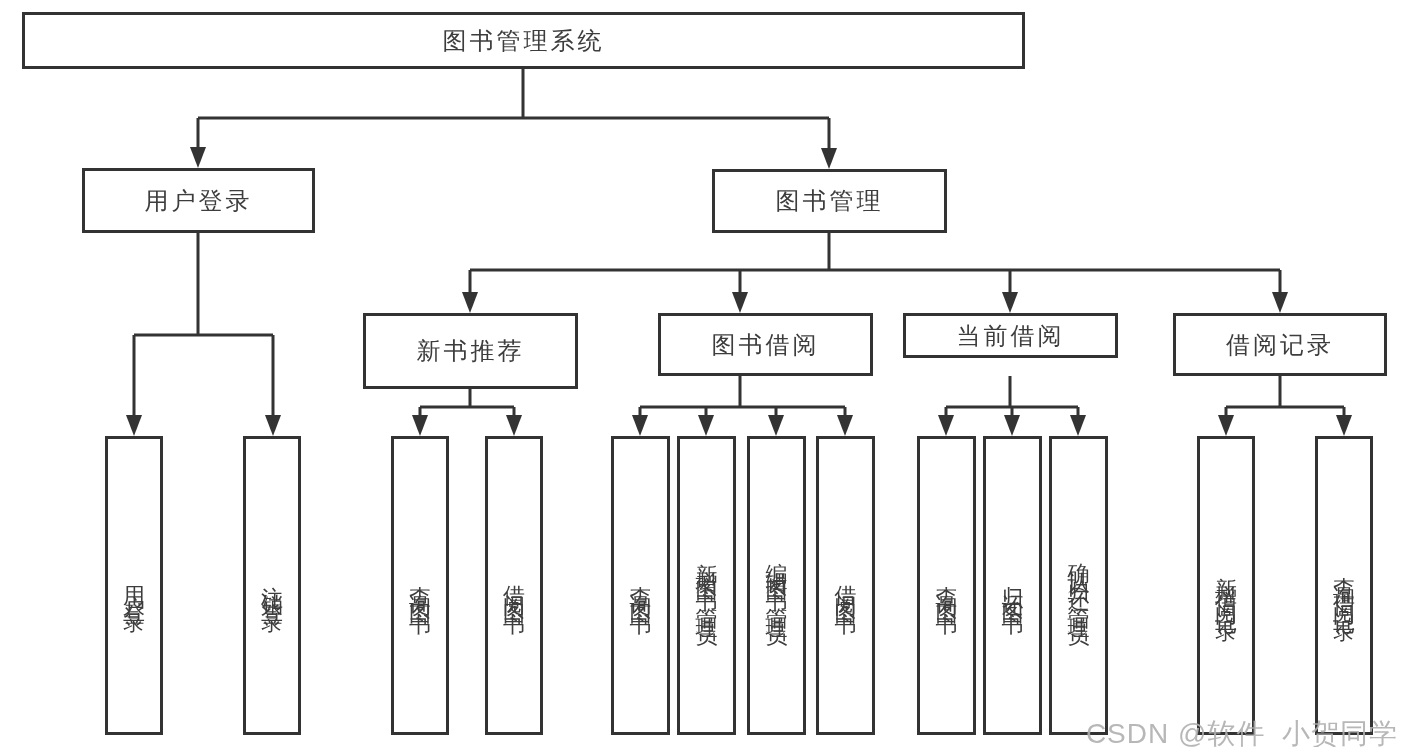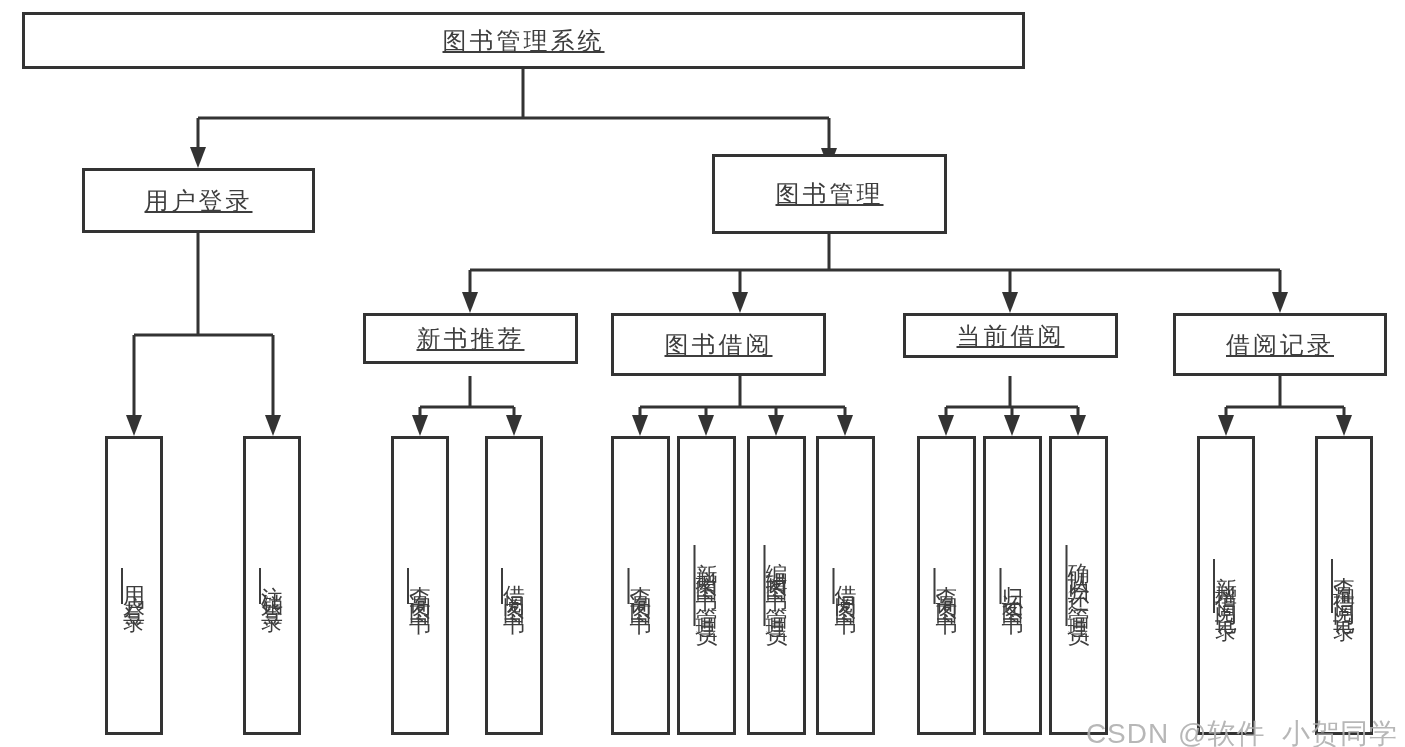--- a/index.html
+++ b/index.html
@@ -27,21 +27,20 @@
   .box {
     position: absolute;
     box-sizing: border-box;
     border: 3px solid var(--line);
     background: #ffffff;
     color: var(--text);
     display: flex;
     align-items: center;
     justify-content: center;
     text-align: center;
-    text-decoration: underline;
   }
   .box.h {
     font-size: 24px;
     letter-spacing: 3px;
     white-space: nowrap;
   }
   .box.v {
     writing-mode: vertical-rl;
     font-size: 22px;
     letter-spacing: 9px;
@@ -96,24 +95,24 @@
     <polygon class="arrowhead" points="1078,436 1070,415 1086,415"></polygon>
 
     <path class="connector-line" d="M1280,376 V407 M1226,407 H1344 M1226,407 V418 M1344,407 V418"></path>
     <polygon class="arrowhead" points="1226,436 1218,415 1234,415"></polygon>
     <polygon class="arrowhead" points="1344,436 1336,415 1352,415"></polygon>
   </svg>
 
   <div class="box h" style="left:22px; top:12px; width:1003px; height:57px;">图书管理系统</div>
 
   <div class="box h" style="left:82px; top:168px; width:233px; height:65px;">用户登录</div>
-  <div class="box h" style="left:712px; top:154px; width:235px; height:80px;">图书管理</div>
+  <div class="box h" style="left:712px; top:169px; width:235px; height:64px;">图书管理</div>
 
-  <div class="box h" style="left:363px; top:313px; width:215px; height:51px;">新书推荐</div>
-  <div class="box h" style="left:611px; top:313px; width:215px; height:63px;">图书借阅</div>
+  <div class="box h" style="left:363px; top:313px; width:215px; height:76px;">新书推荐</div>
+  <div class="box h" style="left:658px; top:313px; width:215px; height:63px;">图书借阅</div>
   <div class="box h" style="left:903px; top:313px; width:215px; height:45px;">当前借阅</div>
   <div class="box h" style="left:1173px; top:313px; width:214px; height:63px;">借阅记录</div>
 
   <div class="box v" style="left:105px; top:436px; width:58px; height:299px;">用户登录</div>
   <div class="box v" style="left:243px; top:436px; width:58px; height:299px;">注销登录</div>
   <div class="box v" style="left:391px; top:436px; width:58px; height:299px;">查询图书</div>
   <div class="box v" style="left:485px; top:436px; width:58px; height:299px;">借阅图书</div>
   <div class="box v" style="left:611px; top:436px; width:59px; height:299px;">查询图书</div>
   <div class="box v" style="left:677px; top:436px; width:59px; height:299px;">新增图书（管理员）</div>
   <div class="box v" style="left:747px; top:436px; width:59px; height:299px;">编辑图书（管理员）</div>

